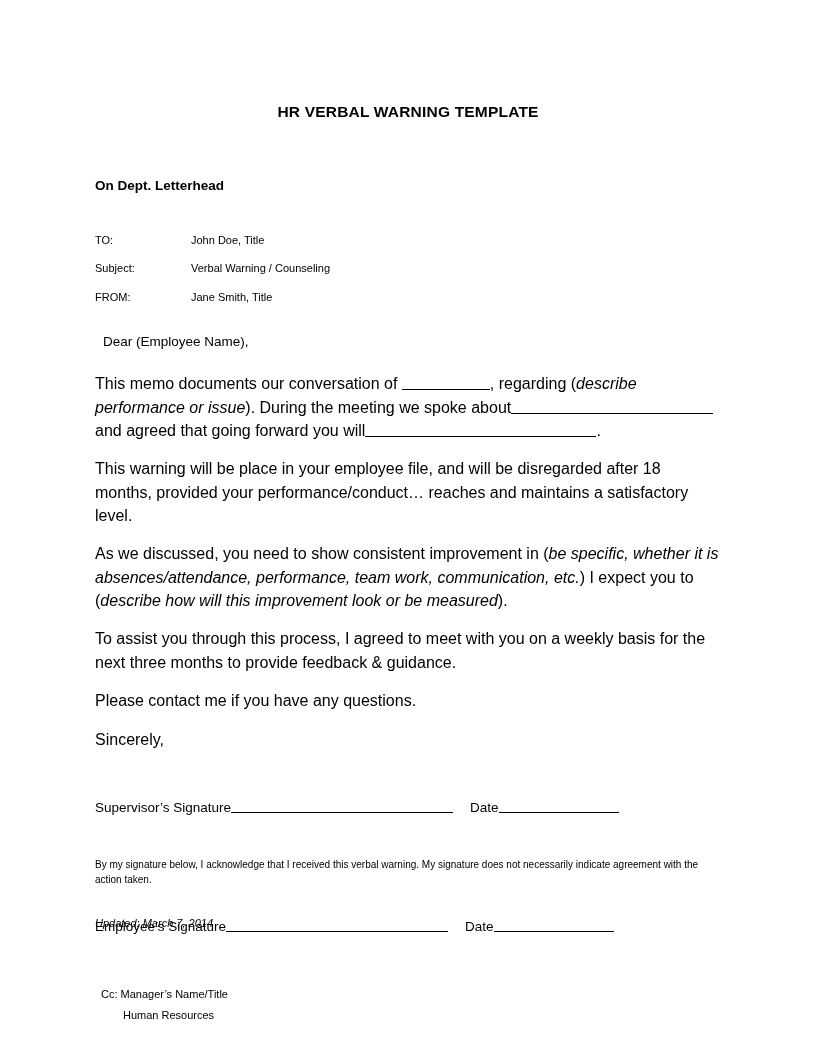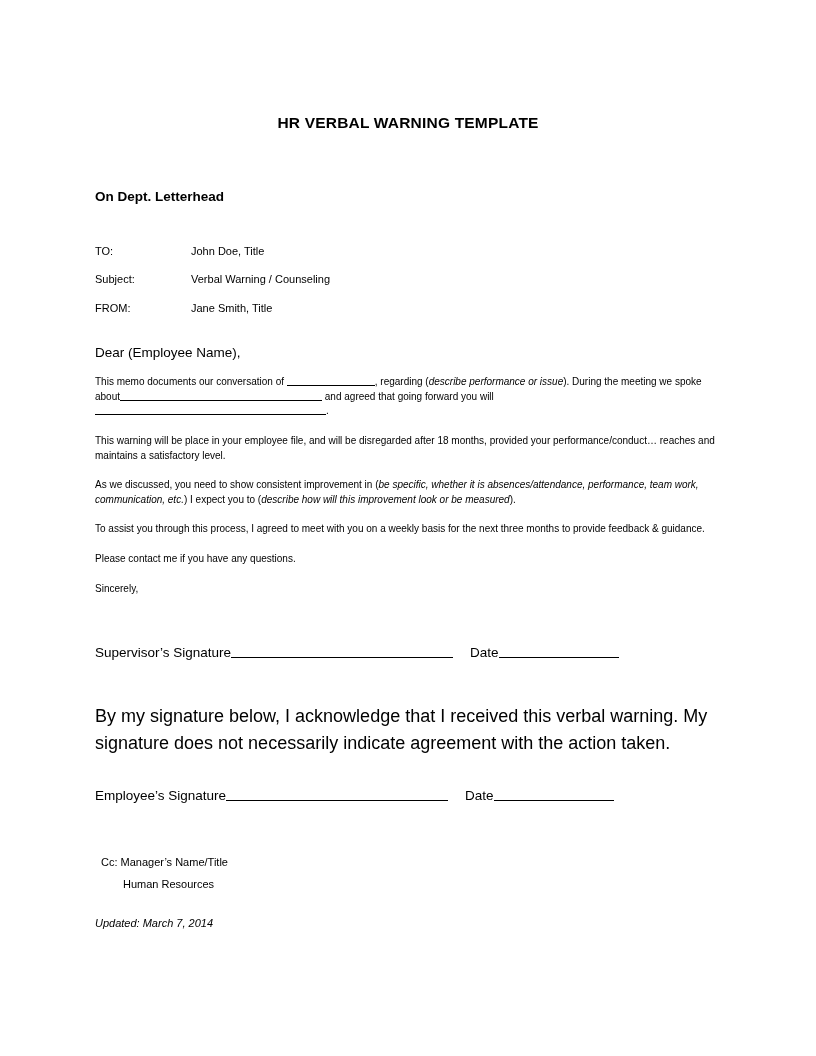--- a/index.html
+++ b/index.html
@@ -16,21 +16,21 @@
     position: relative;
     width: 816px;
     height: 1056px;
     background: #ffffff;
     overflow: hidden;
     box-sizing: border-box;
   }
   .content {
     position: absolute;
     left: 95px;
-    top: 15px;
+    top: 4px;
     width: 626px;
   }
   .doc-title {
     text-align: center;
     font-size: 15.5px;
     font-weight: bold;
     letter-spacing: 0.2px;
     margin: 0;
     padding-top: 99px;
     line-height: 1.2;
@@ -56,25 +56,25 @@
   .field-label {
     width: 96px;
     flex: 0 0 96px;
   }
   .field-value {
     flex: 1 1 auto;
   }
   .salutation {
     font-size: 13.5px;
     line-height: 1.15;
-    margin: 0;
+    margin: 8px;
     padding-top: 14px;
   }
   p.body-par {
-    font-size: 10px;
+    font-size: 16px;
     line-height: 1.46;
     margin: 0;
     padding-top: 15px;
     text-align: left;
   }
   .it {
     font-style: italic;
   }
   .blank {
     display: inline-block;
@@ -105,21 +105,21 @@
   .date-gap { display: inline-block; width: 17px; }
   .date-fill {
     display: inline-block;
     border-bottom: 1px solid #000000;
     width: 120px;
     height: 0.95em;
     vertical-align: baseline;
     margin-bottom: -1px;
   }
   .ack-par {
-    font-size: 18px;
+    font-size: 10px;
     line-height: 1.46;
     margin: 0;
     padding-top: 43px;
   }
   .cc-block {
     font-size: 11px;
     line-height: 1.15;
     margin: 6px;
     padding-top: 47px;
   }

